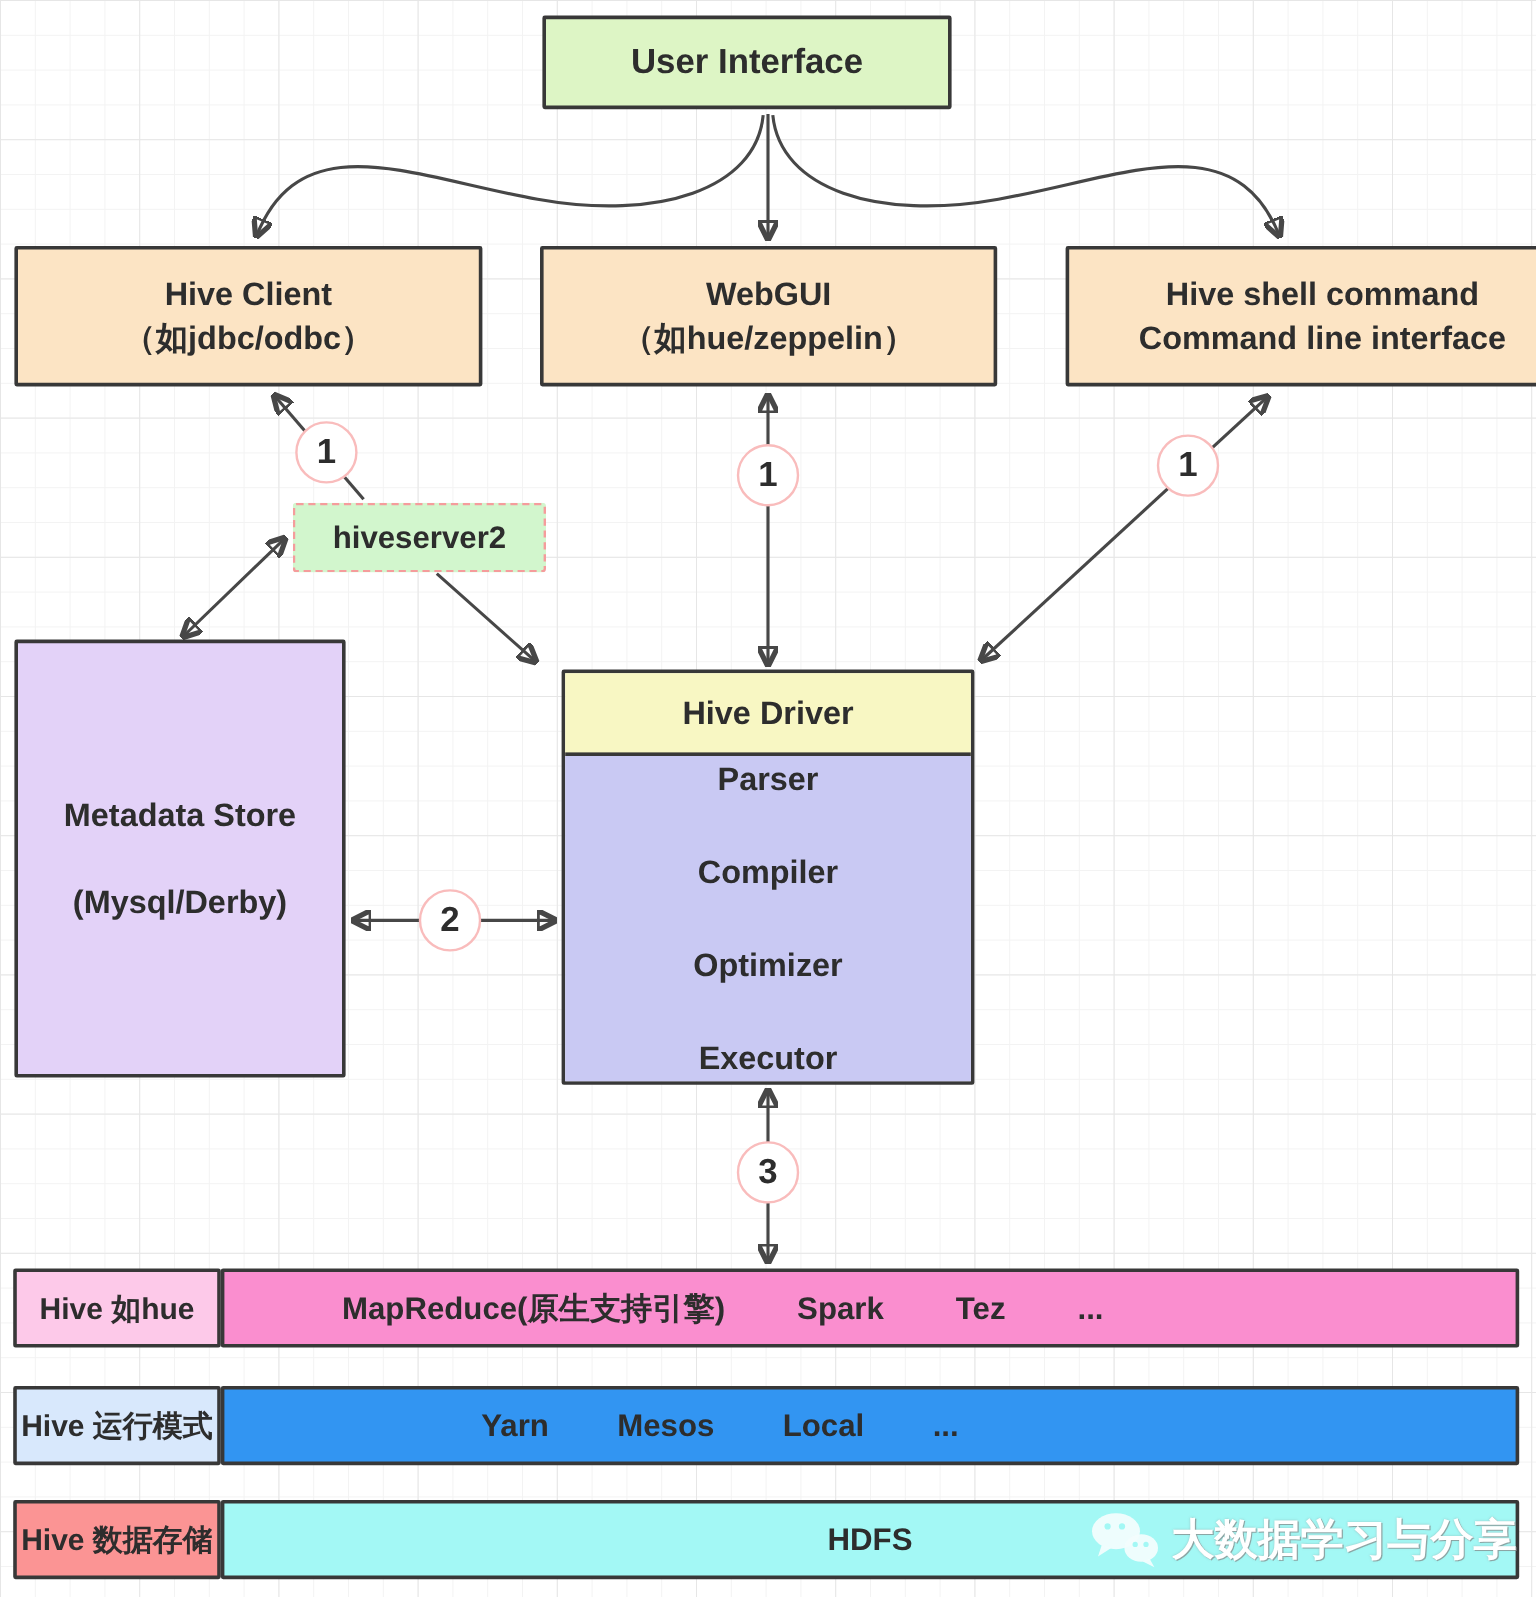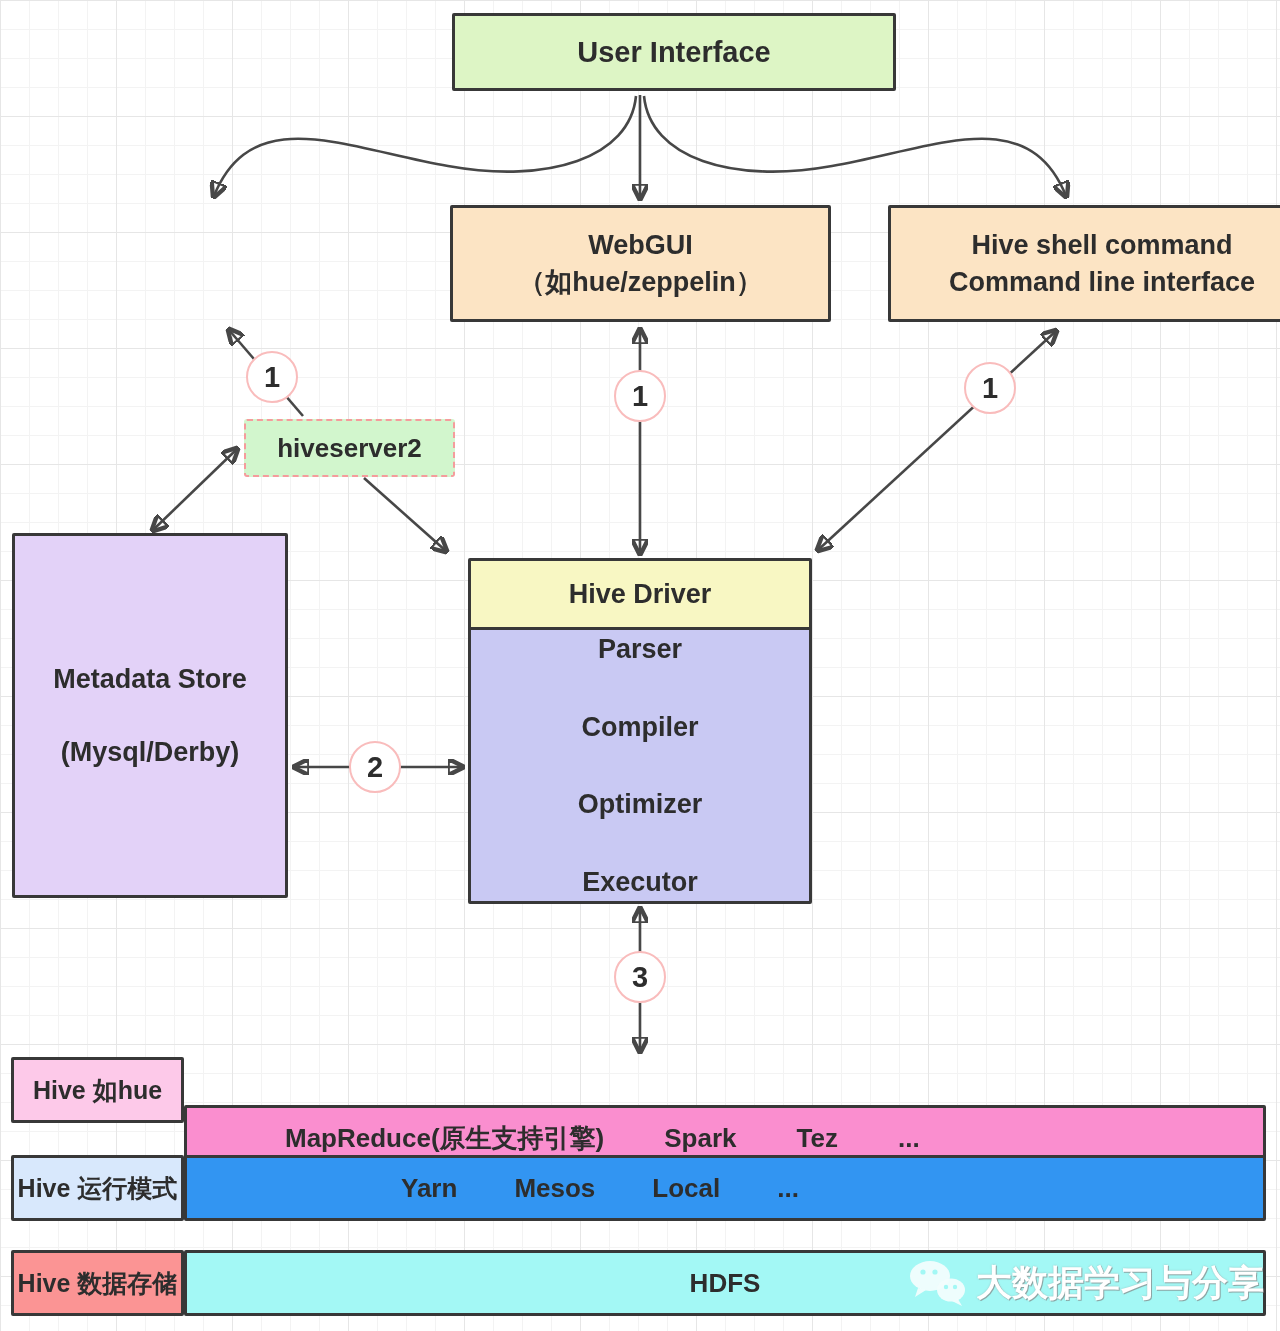--- a/index.html
+++ b/index.html
@@ -25,21 +25,21 @@
   .box{
     position:absolute;
     box-sizing:border-box;
     border:3px solid #383838;
     border-radius:2px;
     display:flex;flex-direction:column;
     align-items:center;justify-content:center;
     font-weight:bold;color:#2d2d2d;
     text-align:center;
   }
-  .ui-box{left:452px;top:13px;width:444px;height:78px;background:#ddf5c5;font-size:29px;}
+  .ui-box{left:452px;top:13px;width:341px;height:78px;background:#ddf5c5;font-size:29px;}
   .client-box{top:205px;height:117px;background:#fce4c4;font-size:27px;line-height:37px;}
   .client-0{left:12px;width:390px;}
   .client-1{left:450px;width:381px;}
   .client-2{left:888px;width:428px;}
   .hs2-box{
     left:244px;top:419px;width:211px;height:58px;
     background:#d2f6cd;border:2px dashed #f59c9c;border-radius:3px;
     font-size:26px;
   }
   .meta-box{left:12px;top:533px;width:276px;height:365px;background:#e3d2f8;font-size:27px;gap:42px;}
@@ -75,21 +75,21 @@
     display:flex;align-items:center;justify-content:center;
     font-size:25px;font-weight:bold;color:#2d2d2d;
   }
   .layer-row{
     position:absolute;left:184px;width:1082px;height:66px;
     box-sizing:border-box;border:3px solid #383838;border-radius:2px;
     display:flex;align-items:center;
     font-size:26px;font-weight:bold;color:#2d2d2d;
   }
   .row-engines-label{top:1057px;background:#fdc9e9;}
-  .row-engines{top:1057px;background:#fa8ecf;padding-left:98px;gap:60px;margin-top:48px;}
+  .row-engines{top:1057px;background:#fa8ecf;padding-left:98px;gap:60px;}
   .row-modes-label{top:1155px;background:#d8e8fc;}
   .row-modes{top:1155px;background:#3295f2;padding-left:214px;gap:57px;}
   .row-storage-label{top:1250px;background:#fb9494;}
   .row-storage{top:1250px;background:#a3f8f5;justify-content:center;}
 
   .watermark{
     position:absolute;left:906px;top:1260px;height:46px;
     display:flex;align-items:center;gap:8px;
     color:#ffffff;font-size:36px;font-weight:bold;white-space:nowrap;
     text-shadow:1px 1px 0 rgba(130,130,130,0.65), 0 0 2px rgba(130,130,130,0.45);
@@ -115,20 +115,24 @@
     <path d="M 640 330 L 640 553" marker-start="url(#ah)" marker-end="url(#ah)"></path>
     <path d="M 1056 331 L 818 550" marker-start="url(#ah)" marker-end="url(#ah)"></path>
     <path d="M 295 767 L 462 767" marker-start="url(#ah)" marker-end="url(#ah)"></path>
     <path d="M 640 909 L 640 1051" marker-start="url(#ah)" marker-end="url(#ah)"></path>
   </svg>
 
   <div class="box ui-box">
     <span>User Interface</span>
   </div>
 
+  <div class="box client-box client-0">
+    <span>Hive Client</span>
+    <span>（如jdbc/odbc）</span>
+  </div>
   <div class="box client-box client-1">
     <span>WebGUI</span>
     <span>（如hue/zeppelin）</span>
   </div>
   <div class="box client-box client-2">
     <span>Hive shell command</span>
     <span>Command line interface</span>
   </div>
 
   <div class="box hs2-box">

